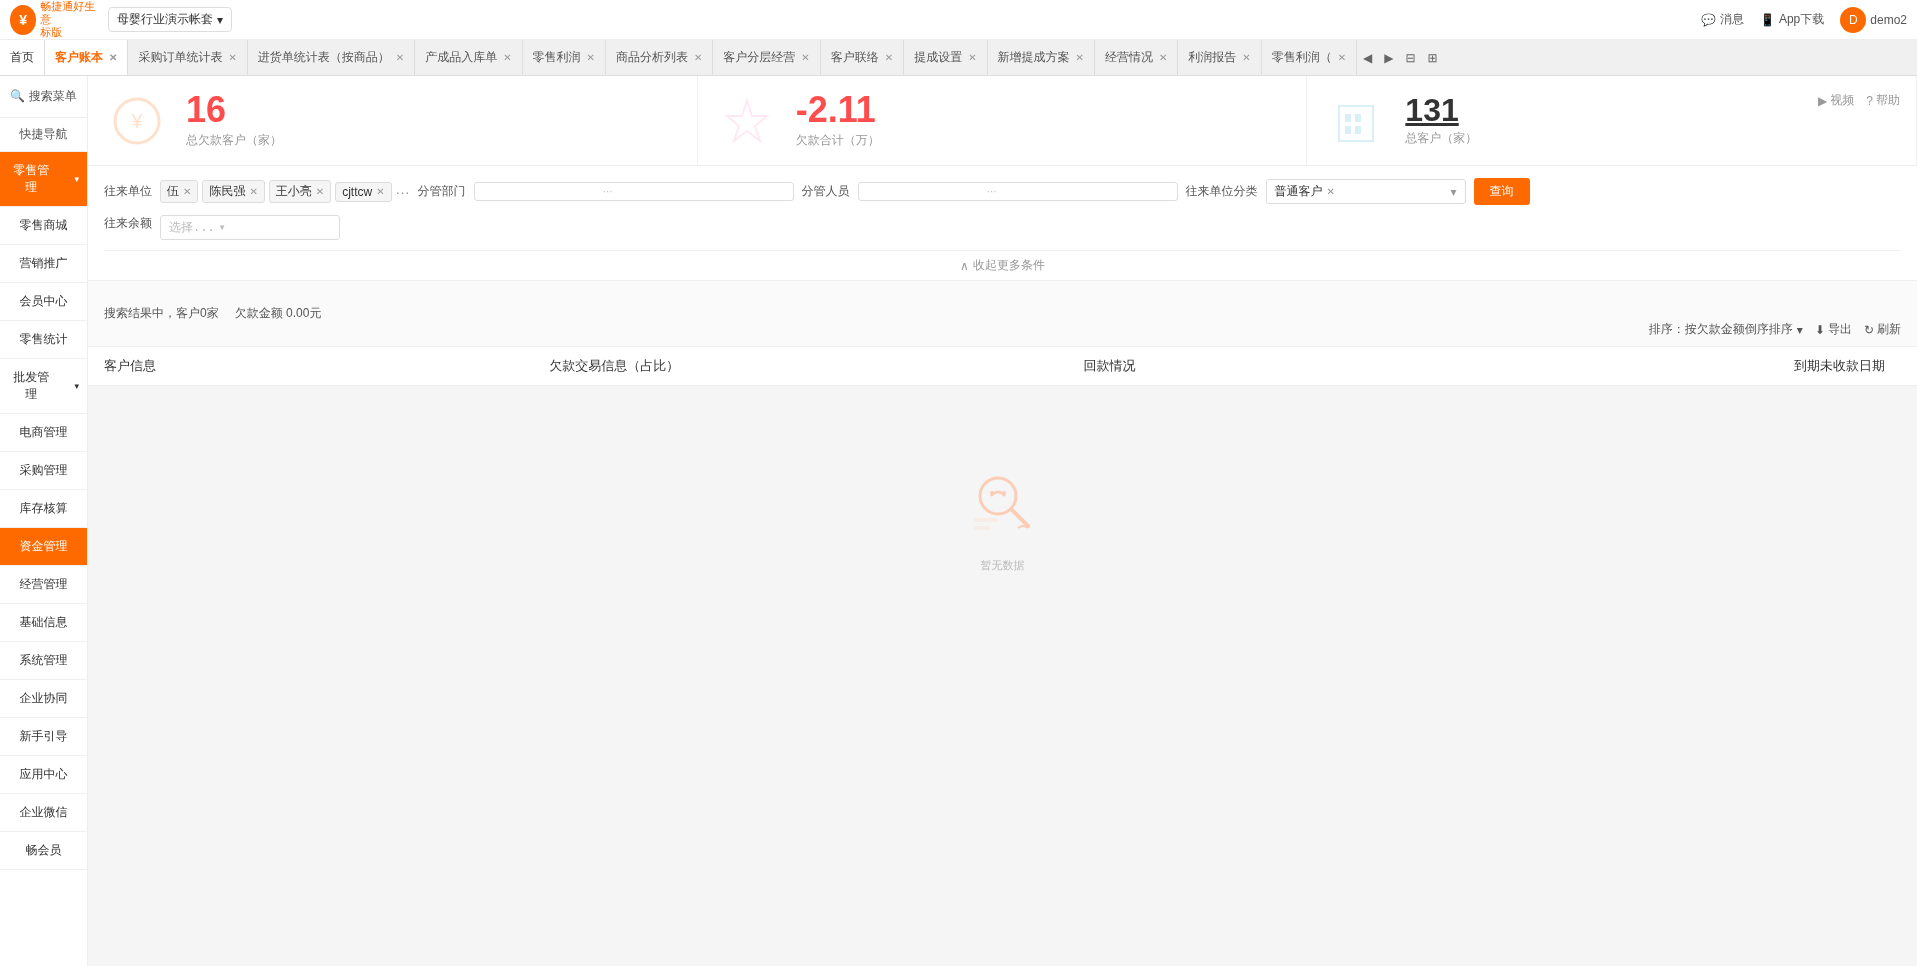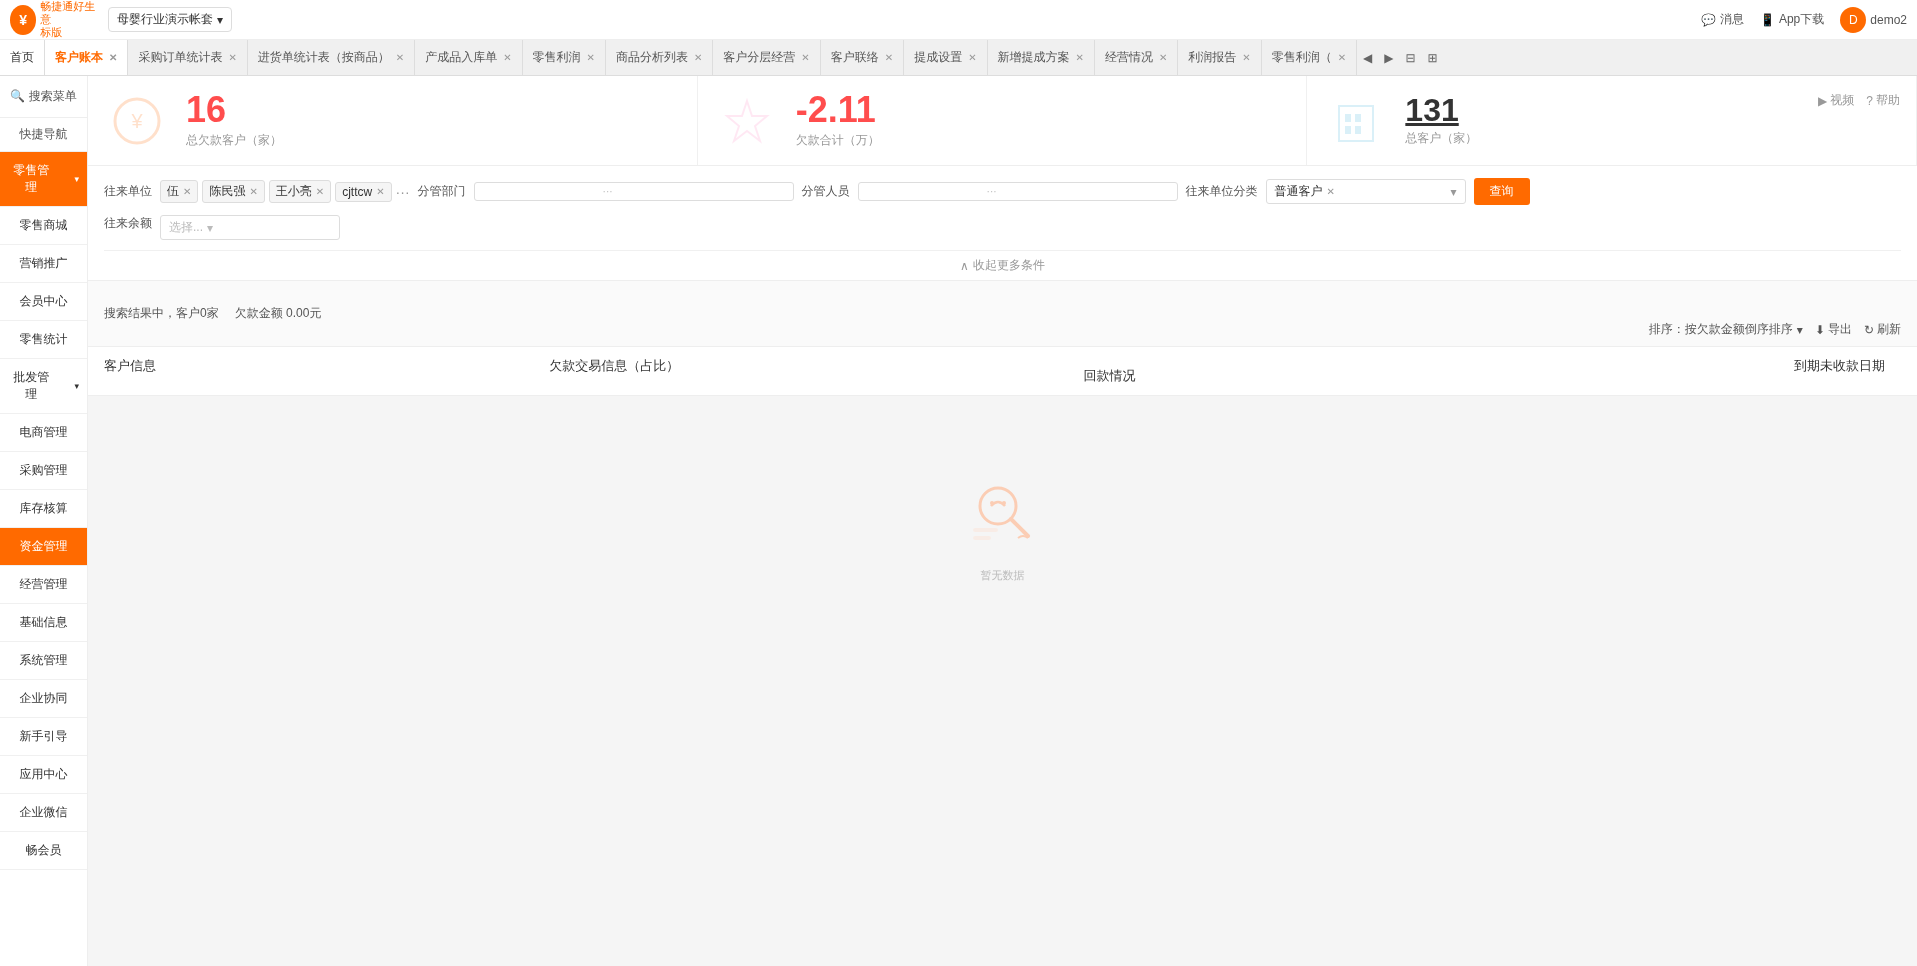--- a/index.html
+++ b/index.html
@@ -346,20 +346,21 @@
       display: flex;
       align-items: center;
       border: 1px solid #ddd;
       border-radius: 3px;
       padding: 3px 8px;
       font-size: 12px;
       cursor: pointer;
       background: #fff;
       min-width: 180px;
       gap: 4px;
+      font-family: Liberation Mono, monospace;
     }
     .collapse-btn {
       display: flex;
       align-items: center;
       justify-content: center;
       gap: 4px;
       font-size: 12px;
       color: #999;
       cursor: pointer;
       padding: 6px 0;
@@ -407,21 +408,21 @@
       display: flex;
       background: #fff;
       border-bottom: 1px solid #eee;
       padding: 10px 16px;
       font-size: 13px;
       color: #333;
       font-weight: normal;
     }
     .th-col1 { flex: 2.5; }
     .th-col2 { flex: 3; }
-    .th-col3 { flex: 2.5; margin-top: 10px; }
+    .th-col3 { flex: 2.5; }
     .th-col4 { flex: 2; text-align: right; padding-right: 16px; }
 
     
     .empty-state {
       display: flex;
       flex-direction: column;
       align-items: center;
       justify-content: center;
       padding: 80px 0;
       color: #bbb;

